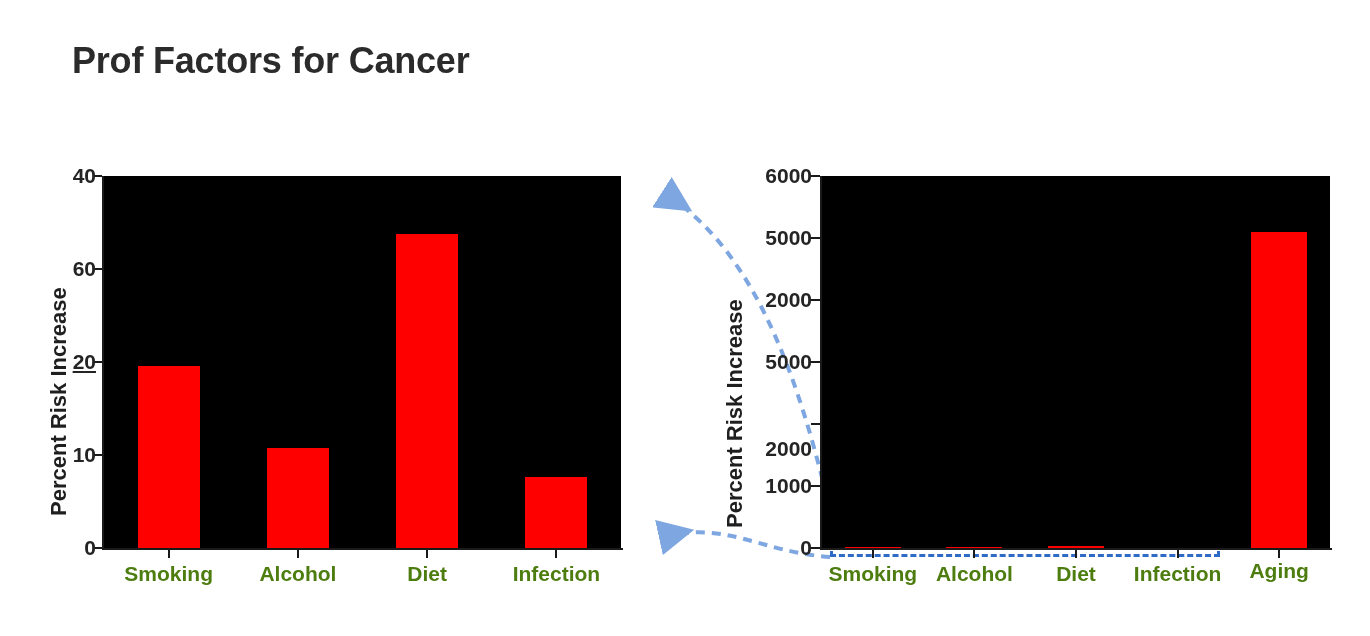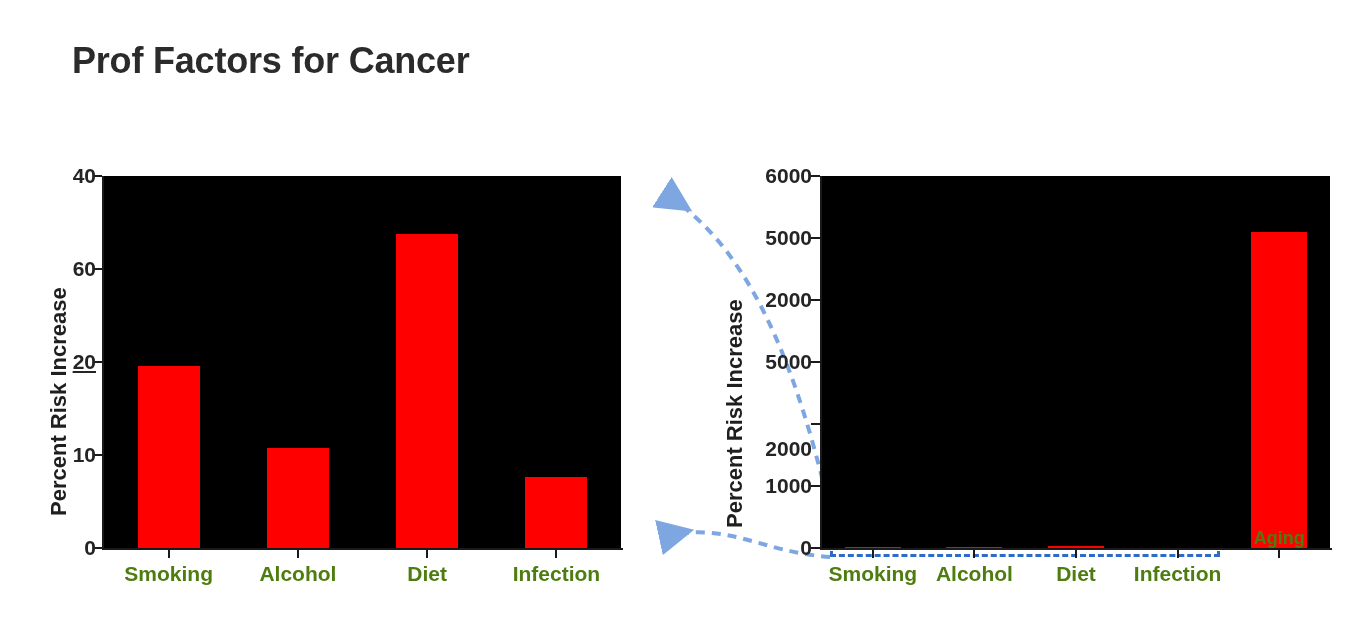--- a/index.html
+++ b/index.html
@@ -125,14 +125,14 @@
     <div class="bar" style="left: 946.4px; top: 547.337px; width: 56px; height: 0.6634px; background: rgb(255, 0, 0);"></div>
     <div class="xtick" style="left: 973.4px; top: 550px;"></div>
     <div class="xlabel" style="left: 974.4px; top: 562px; font-size: 21px;">Alcohol</div>
     <div class="bar" style="left: 1048px; top: 545.904px; width: 56px; height: 2.0956px; background: rgb(255, 0, 0);"></div>
     <div class="xtick" style="left: 1075px; top: 550px;"></div>
     <div class="xlabel" style="left: 1076px; top: 562px; font-size: 21px;">Diet</div>
     <div class="xtick" style="left: 1176.6px; top: 550px;"></div>
     <div class="xlabel" style="left: 1177.6px; top: 562px; font-size: 21px;">Infection</div>
     <div class="bar" style="left: 1251.2px; top: 231.8px; width: 56px; height: 316.2px; background: rgb(255, 0, 0);"></div>
     <div class="xtick" style="left: 1278.2px; top: 550px;"></div>
-    <div class="xlabel" style="left: 1279.2px; top: 528px; font-size: 18px;">Aging</div>
+    <div class="xlabel" style="left: 1279.2px; top: 559px; font-size: 21px;">Aging</div>
   </div>
 
 </body></html>

